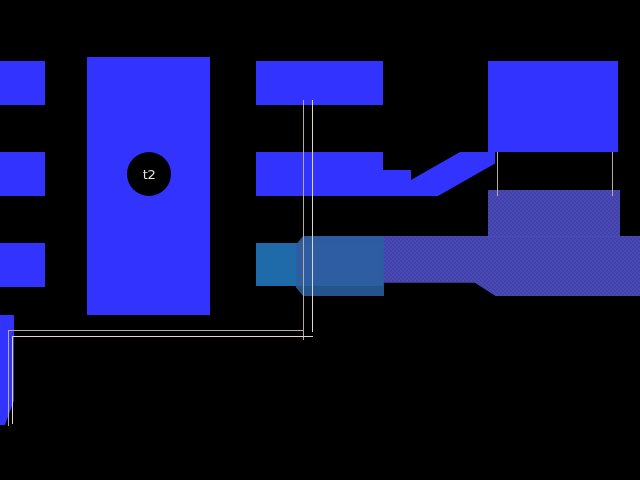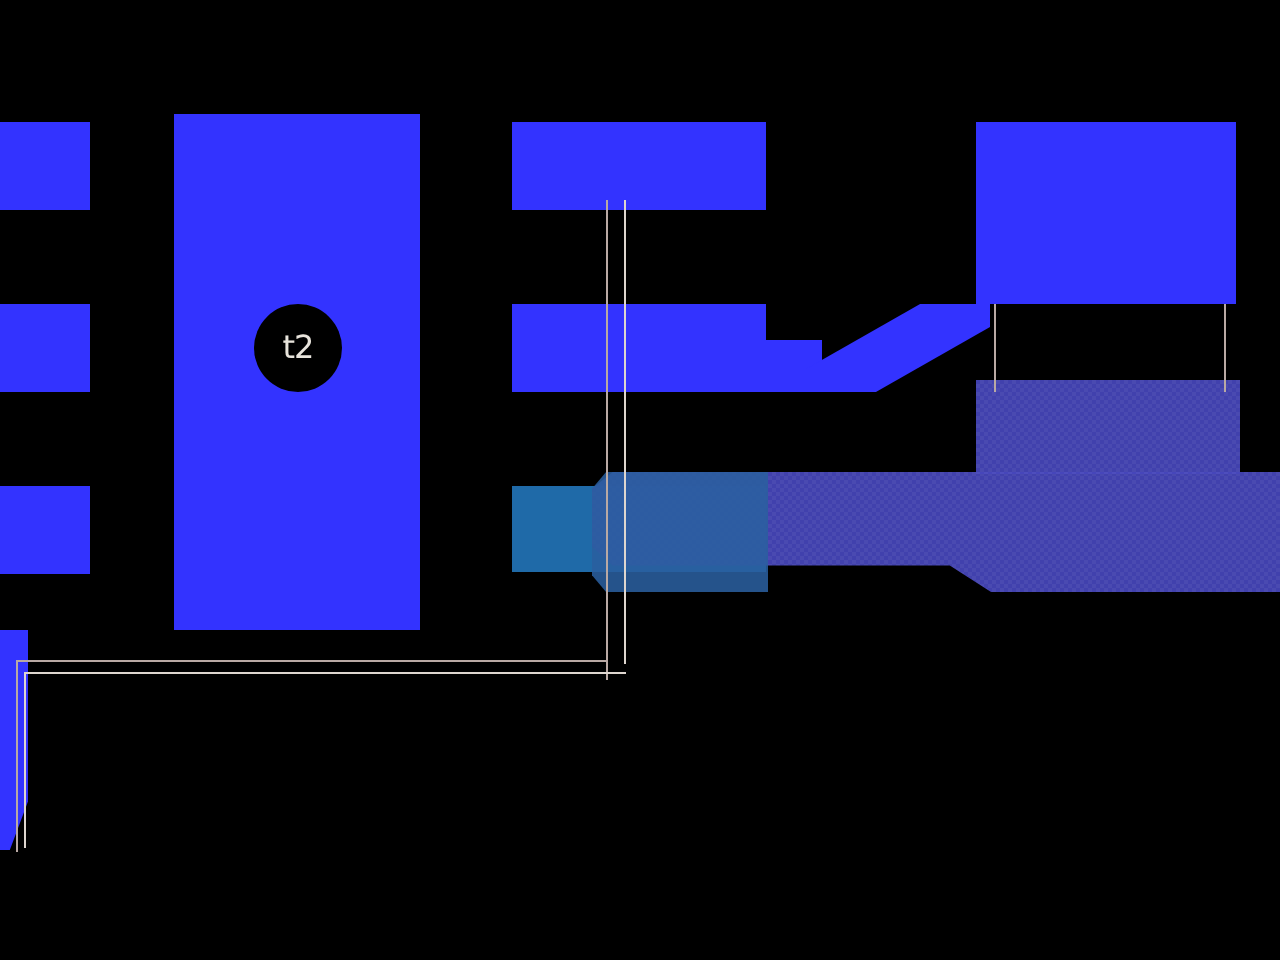--- a/index.html
+++ b/index.html
@@ -24,21 +24,21 @@
   
   #block-main{left:87px; top:57px; width:123px; height:258px;}
 
   
   #via-t2{
     left:127px; top:152px; width:44px; height:44px;
     background:#000000; border-radius:50%;
     display:flex; align-items:center; justify-content:center;
   }
   #via-t2 .lbl{
-    color:#e8e4dc; font-size:16px; line-height:1;
+    color:#e8e4dc; font-size:13px; line-height:1;
     letter-spacing:-0.5px; user-select:none;
   }
 
   
   #bar-top{left:256px; top:61px; width:127px; height:44px;}
   #bar-mid{left:256px; top:152px; width:127px; height:44px;}
 
   
   #run-h{left:383px; top:170px; width:28px; height:26px;}
 

